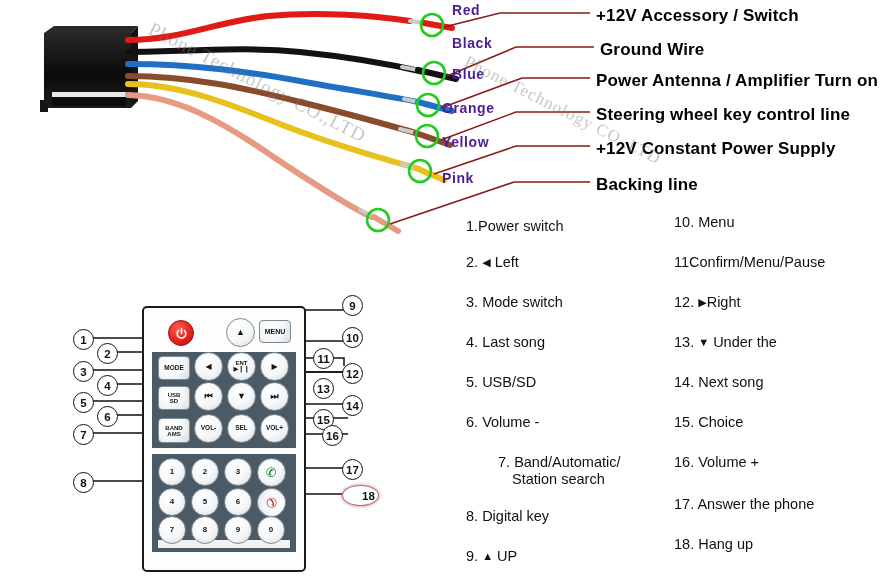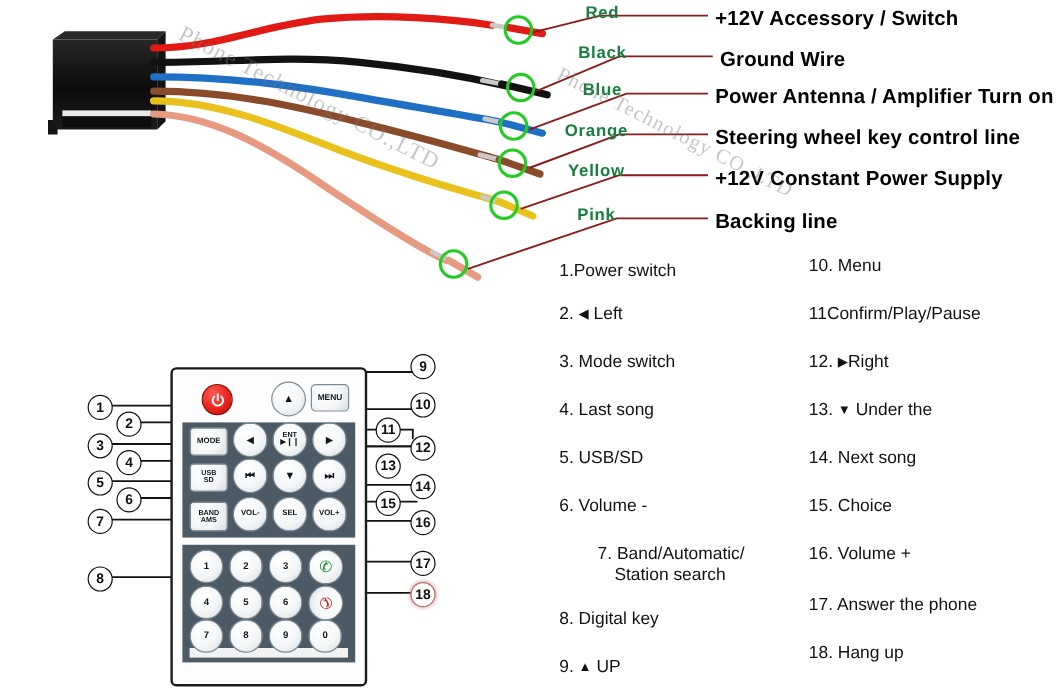--- a/index.html
+++ b/index.html
@@ -2,22 +2,22 @@
 <html><head>
 <meta charset="utf-8">
 <style>
   html,body{margin:0;padding:0;background:#fff;}
   body{width:880px;height:577px;overflow:hidden;position:relative;
        font-family:"Liberation Sans","DejaVu Sans",sans-serif;-webkit-font-smoothing:antialiased;}
   .stage{position:absolute;left:0;top:0;width:880px;height:577px;}
   svg.layer{position:absolute;left:0;top:0;width:880px;height:577px;overflow:visible;}
 
   
-  .wcolor{position:absolute;color:#15803d;font-weight:bold;font-size:14px;
-          letter-spacing:.6px;white-space:nowrap;text-align:center;}
+  .wcolor{position:absolute;color:#4c1d95;font-weight:bold;font-size:14px;
+          letter-spacing:.6px;white-space:nowrap;text-align:left;}
   .wdesc{position:absolute;color:#000;font-weight:bold;font-size:17px;
          letter-spacing:.15px;white-space:nowrap;}
 
   
   .rc-header{position:absolute;left:8px;top:254px;width:444px;height:28px;
      background:linear-gradient(to bottom,#f2f2f2 0%,#d9d9d9 40%,#c9c9c9 75%,#e4e4e4 100%);}
   .rc-header span{position:absolute;left:12px;top:4px;font-size:18px;font-weight:bold;
      color:#101010;letter-spacing:.2px;}
 
   
@@ -37,21 +37,21 @@
   .btn{position:absolute;border-radius:50%;
        background:radial-gradient(circle at 36% 30%,#ffffff 0%,#f4f6f7 55%,#d8dde0 100%);
        border:1px solid #7c8b95;color:#10161b;display:flex;align-items:center;
        justify-content:center;text-align:center;font-weight:bold;line-height:1.0;}
   .btn.sq{border-radius:4px;}
   .btn.pwr{background:radial-gradient(circle at 36% 30%,#ff5a52 0%,#e8251c 55%,#b5120c 100%);
            border:1px solid #8d0f0a;color:#fff;}
   .callout{position:absolute;width:19px;height:19px;border-radius:50%;
      border:1.6px solid #111;background:#fff;color:#111;font-size:11.5px;
      font-weight:bold;display:flex;align-items:center;justify-content:center;z-index:7;}
-  .callout.n18{border-color:#b07070;box-shadow:0 0 3px 1px rgba(200,120,120,.55);}
+  .callout.n18{border-color:#b07070;box-shadow:0 0 3px 1px rgba(200,120,120,.55);padding-left:16px;}
 
   
   .wm{position:absolute;color:rgba(120,120,120,.42);font-size:19px;white-space:nowrap;
       font-family:"Liberation Serif","DejaVu Serif",serif;letter-spacing:1px;}
 </style>
 </head>
 <body>
 
 <div class="stage">
 
@@ -230,21 +230,21 @@
   <div class="callout" style="left:97px;top:406px;">6</div>
   <div class="callout" style="left:73px;top:424px;">7</div>
   <div class="callout" style="left:73px;top:472px;">8</div>
   <div class="callout" style="left:342px;top:295px;">9</div>
   <div class="callout" style="left:342px;top:327px;">10</div>
   <div class="callout" style="left:313px;top:348px;">11</div>
   <div class="callout" style="left:342px;top:363px;">12</div>
   <div class="callout" style="left:313px;top:378px;">13</div>
   <div class="callout" style="left:342px;top:395px;">14</div>
   <div class="callout" style="left:313px;top:409px;">15</div>
-  <div class="callout" style="left:342px;top:425px;">16</div>
+  <div class="callout" style="left:322px;top:425px;">16</div>
   <div class="callout" style="left:342px;top:459px;">17</div>
   <div class="callout n18" style="left:342px;top:485px;">18</div>
 
   <div class="legend">
     <div class="legcol a">
       <div class="legitem" style="top:8px;">
         <span>1.</span><span>Power switch</span>
       </div>
       <div class="legitem" style="top:44px;">
         <span>2.</span>
@@ -282,21 +282,21 @@
         <span>UP</span>
       </div>
     </div>
 
     <div class="legcol b">
       <div class="legitem" style="top:4px;">
         <span>10.</span>
         <span>Menu</span>
       </div>
       <div class="legitem" style="top:44px;">
-        <span>11</span><span>Confirm/Play/Pause</span>
+        <span>11</span><span>Confirm/Menu/Pause</span>
       </div>
       <div class="legitem" style="top:84px;">
         <span>12.</span>
         <span class="arw">▶</span><span>Right</span>
       </div>
       <div class="legitem" style="top:124px;">
         <span>13.</span>
         <span class="arw">▼</span>
         <span>Under the</span>
       </div>

